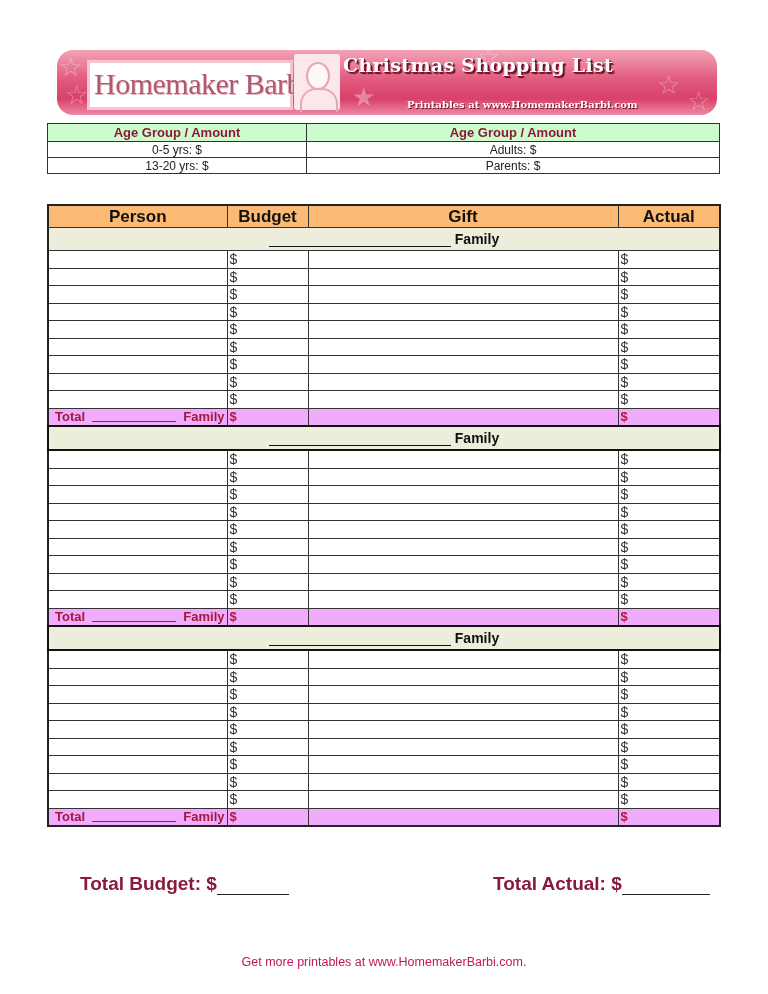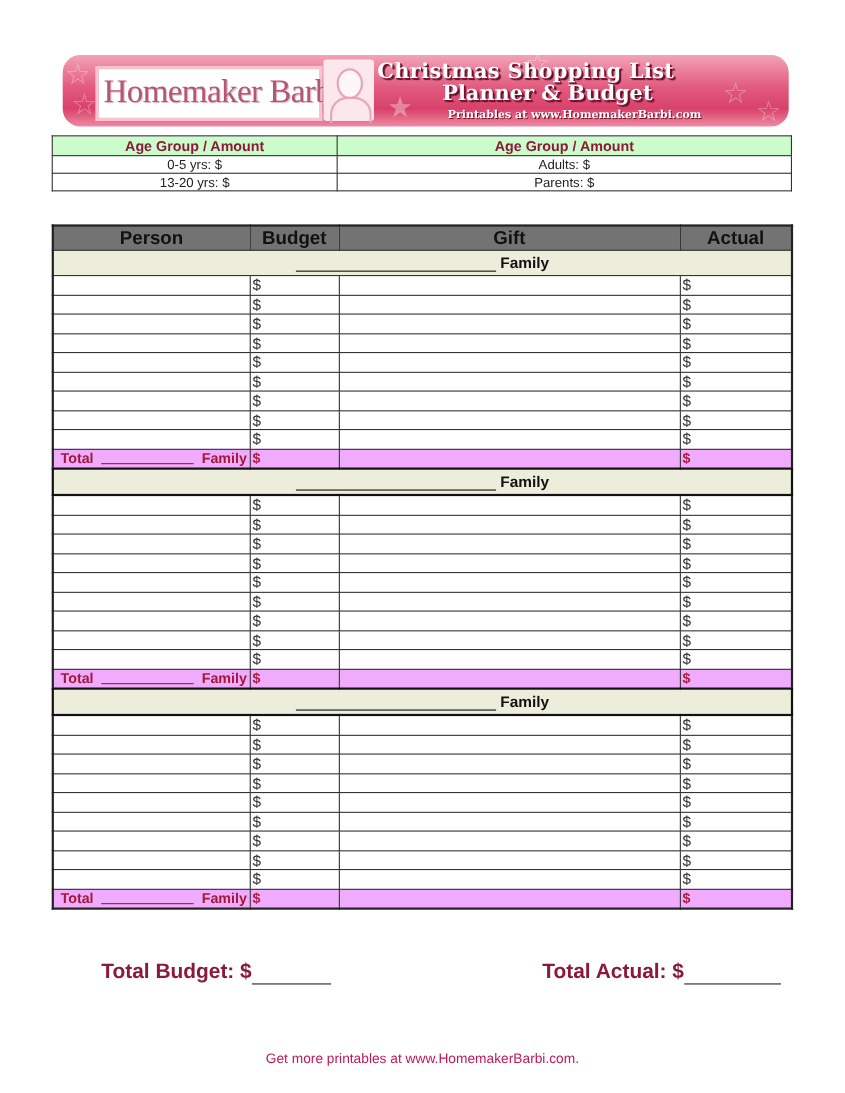--- a/index.html
+++ b/index.html
@@ -22,21 +22,21 @@
     text-shadow:1px 1px 0 #6a1228;white-space:nowrap;}
 
   table{border-collapse:collapse;position:absolute;table-layout:fixed;}
   td{padding:0;}
   .age{left:47px;top:123px;width:672px;}
   .age td{border:1.5px solid #333;height:15px;font-size:12px;text-align:center;line-height:14px;}
   .age tr.hdr td{background:#ccfccc;color:#8b1a3a;font-weight:bold;font-size:13px;height:17px;margin-top:22px;}
 
   .main{left:47px;top:204px;width:672px;border:2.5px solid #222;}
   .main td{border:1.5px solid #333;font-size:13px;height:16.5px;line-height:16px;}
-  .main tr.colhdr td{background:#737373;font-weight:bold;font-size:17px;text-align:center;height:21px;color:#111;}
+  .main tr.colhdr td{background:#fdba74;font-weight:bold;font-size:17px;text-align:center;height:21px;color:#111;}
   .main tr.fam td{background:#ecedda;height:22px;text-align:center;font-weight:bold;font-size:14px;color:#111;}
   .main tr.fam.boxed td{border:2.5px solid #111;}
   .main tr.total td{background:#f0abfc;color:#a01a3c;font-weight:bold;font-size:13px;height:16.5px;}
   .main .dol{padding-left:2px;font-size:14px;color:#333;}
   .main tr.total .dol{color:#b01a40;}
   .blank-line{display:inline-block;width:182px;border-bottom:1px solid #111;height:12px;vertical-align:bottom;margin-right:4px;}
   .total-cell{display:flex;justify-content:space-between;padding:0 2px 0 6px;}
   .total-blank{display:inline-block;width:84px;border-bottom:1px solid #a01a3c;height:12px;}
 
   .grand{position:absolute;top:872px;font-weight:bold;font-size:19px;color:#8b1a3a;white-space:nowrap;}
@@ -54,21 +54,20 @@
   <span class="star" style="left:600px;top:22px;">☆</span>
   <span class="star" style="left:630px;top:38px;">☆</span>
   <div class="logo-box">
     <div class="logo-text"><span>Homemaker Barbi</span><span class="logo-tm">™</span></div>
   </div>
   <div class="portrait">
     <div class="head"></div>
       <div class="body"></div>
   </div>
   <div class="title1">Christmas Shopping List</div>
-  <div class="title2">Planner &amp; Budget</div>
   <div class="title3">Printables at www.HomemakerBarbi.com</div>
 </div>
 
 <table class="age">
   <colgroup>
       <col style="width:259px">
       <col style="width:413px">
     </colgroup>
   <tbody>
       <tr class="hdr">
@@ -305,20 +304,20 @@
             <span>Family</span>
           </div>
         </td>
         <td class="dol">$</td>
         <td></td>
         <td class="dol">$</td>
       </tr>
     </tbody>
   </table>
 
-<div class="grand" style="left:92px;">
+<div class="grand" style="left:80px;">
   <span>Total Budget: $</span><span class="line" style="width:72px;"></span>
 </div>
 <div class="grand" style="left:493px;">
   <span>Total Actual: $</span><span class="line" style="width:88px;"></span>
 </div>
 
 <div class="footer">Get more printables at www.HomemakerBarbi.com.</div>
 
 </body></html>

